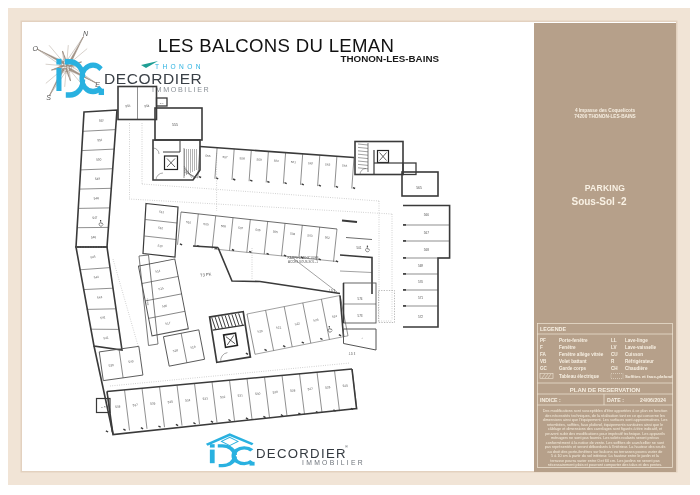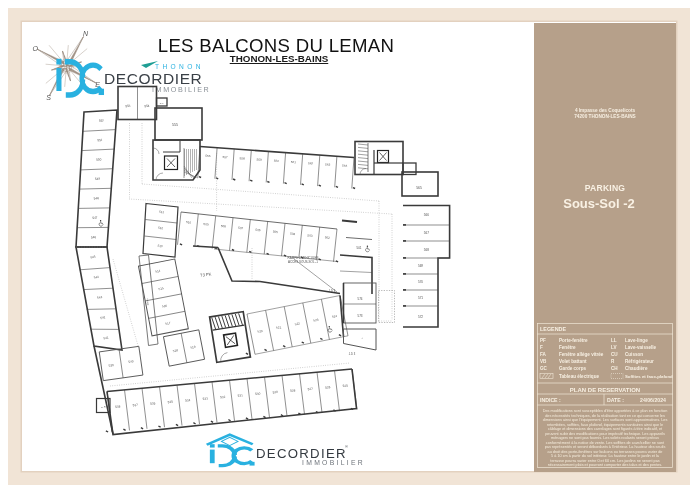--- a/index.html
+++ b/index.html
@@ -7,21 +7,21 @@
   .abs { position:absolute; }
 </style></head>
 <body>
 
 <div class="abs" style="left:8px;top:8px;width:682px;height:477px;background:#f1e4d6;"></div>
 
 <div class="abs" style="left:22px;top:22px;width:654px;height:449px;background:#ffffff;box-shadow:0 0 0 1.5px #e3d1bf;"></div>
 
 <div class="abs" style="left:116px;top:35px;width:320px;text-align:center;font-size:18.6px;letter-spacing:0.3px;color:#111;">LES BALCONS DU LEMAN</div>
 
-<div class="abs" style="left:119px;top:53px;width:320px;text-align:center;font-size:9.8px;font-weight:bold;color:#1a1a1a;text-decoration:underline;">THONON-LES-BAINS</div>
+<div class="abs" style="left:119px;top:53px;width:320px;text-align:right;font-size:9.8px;font-weight:bold;color:#1a1a1a;">THONON-LES-BAINS</div>
 
 <svg class="abs" style="left:0;top:0;" width="230" height="110" viewBox="0 0 230 110">
 
   <g transform="rotate(30 66.5 66.0)" stroke-linejoin="miter">
 <polygon points="66.5,32.0 69.2,66.0 66.5,66.0" fill="#a5968a" stroke="#8a7b6c" stroke-width="0.35"></polygon>
       <polygon points="66.5,32.0 63.8,66.0 66.5,66.0" fill="#fff" stroke="#8a7b6c" stroke-width="0.35"></polygon>
 <polygon points="100.5,66.0 66.5,68.7 66.5,66.0" fill="#a5968a" stroke="#8a7b6c" stroke-width="0.35"></polygon>
       <polygon points="100.5,66.0 66.5,63.3 66.5,66.0" fill="#fff" stroke="#8a7b6c" stroke-width="0.35"></polygon>
 <polygon points="66.5,100.0 63.8,66.0 66.5,66.0" fill="#a5968a" stroke="#8a7b6c" stroke-width="0.35"></polygon>
       <polygon points="66.5,100.0 69.2,66.0 66.5,66.0" fill="#fff" stroke="#8a7b6c" stroke-width="0.35"></polygon>
@@ -484,21 +484,21 @@
 <line x1="113.0" y1="259.0" x2="141.0" y2="356.0" stroke="#8f8f8f" stroke-width="0.5" stroke-dasharray="0.8,1.5"></line>
 <line x1="110.0" y1="386.0" x2="350.0" y2="363.0" stroke="#8f8f8f" stroke-width="0.5" stroke-dasharray="0.8,1.5"></line>
 </g>
 </svg>
 
 <div class="abs" style="left:534px;top:23px;width:142px;height:449px;background:#b6a08a;"></div>
 
 <div class="abs" style="left:534px;top:108px;width:142px;text-align:center;font-size:4.7px;font-weight:bold;color:#f7efe2;line-height:1.3;">4 Impasse des Coquelicots<br>74200 THONON-LES-BAINS</div>
 
 <div class="abs" style="left:534px;top:183px;width:142px;text-align:center;font-size:8.6px;font-weight:bold;letter-spacing:0.2px;color:#f9f1e4;">PARKING</div>
-<div class="abs" style="left:534px;top:196px;width:130px;text-align:center;font-size:13px;font-weight:bold;letter-spacing:0px;color:#f9f1e4;">Sous-Sol -2</div>
+<div class="abs" style="left:534px;top:196px;width:130px;text-align:center;font-size:10px;font-weight:bold;letter-spacing:0px;color:#f9f1e4;">Sous-Sol -2</div>
 
 <div class="abs" style="left:537px;top:323px;width:136px;height:145px;color:#f7efe2;">
   <svg width="136" height="145" viewBox="0 0 136 145">
     <g stroke="#f0e6d6" stroke-width="0.7" fill="none">
       <rect x="0.5" y="0.5" width="135" height="144"></rect>
       <line x1="0" y1="11" x2="136" y2="11"></line>
       <line x1="0" y1="60" x2="136" y2="60"></line>
       <line x1="0" y1="71" x2="136" y2="71"></line>
       <line x1="0" y1="82" x2="136" y2="82"></line>
       <line x1="67" y1="71" x2="67" y2="82"></line>

